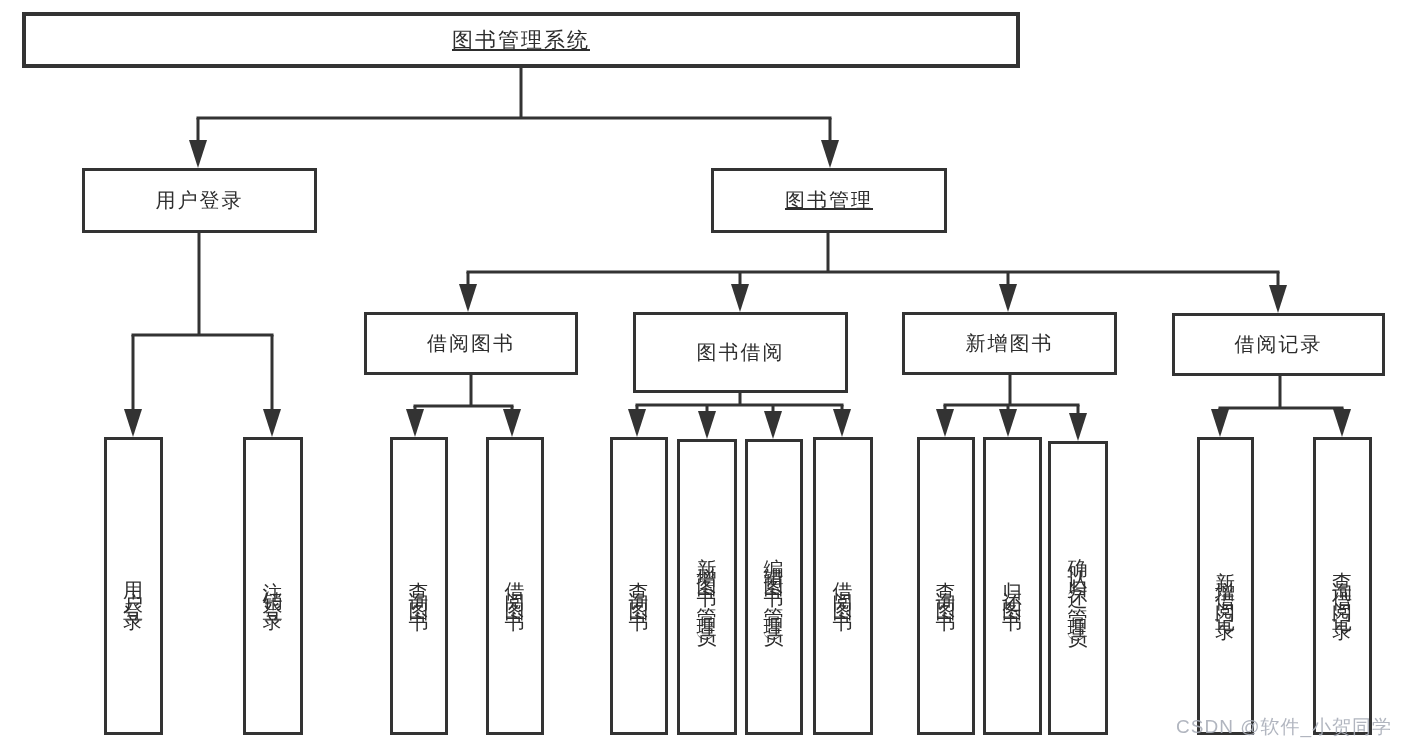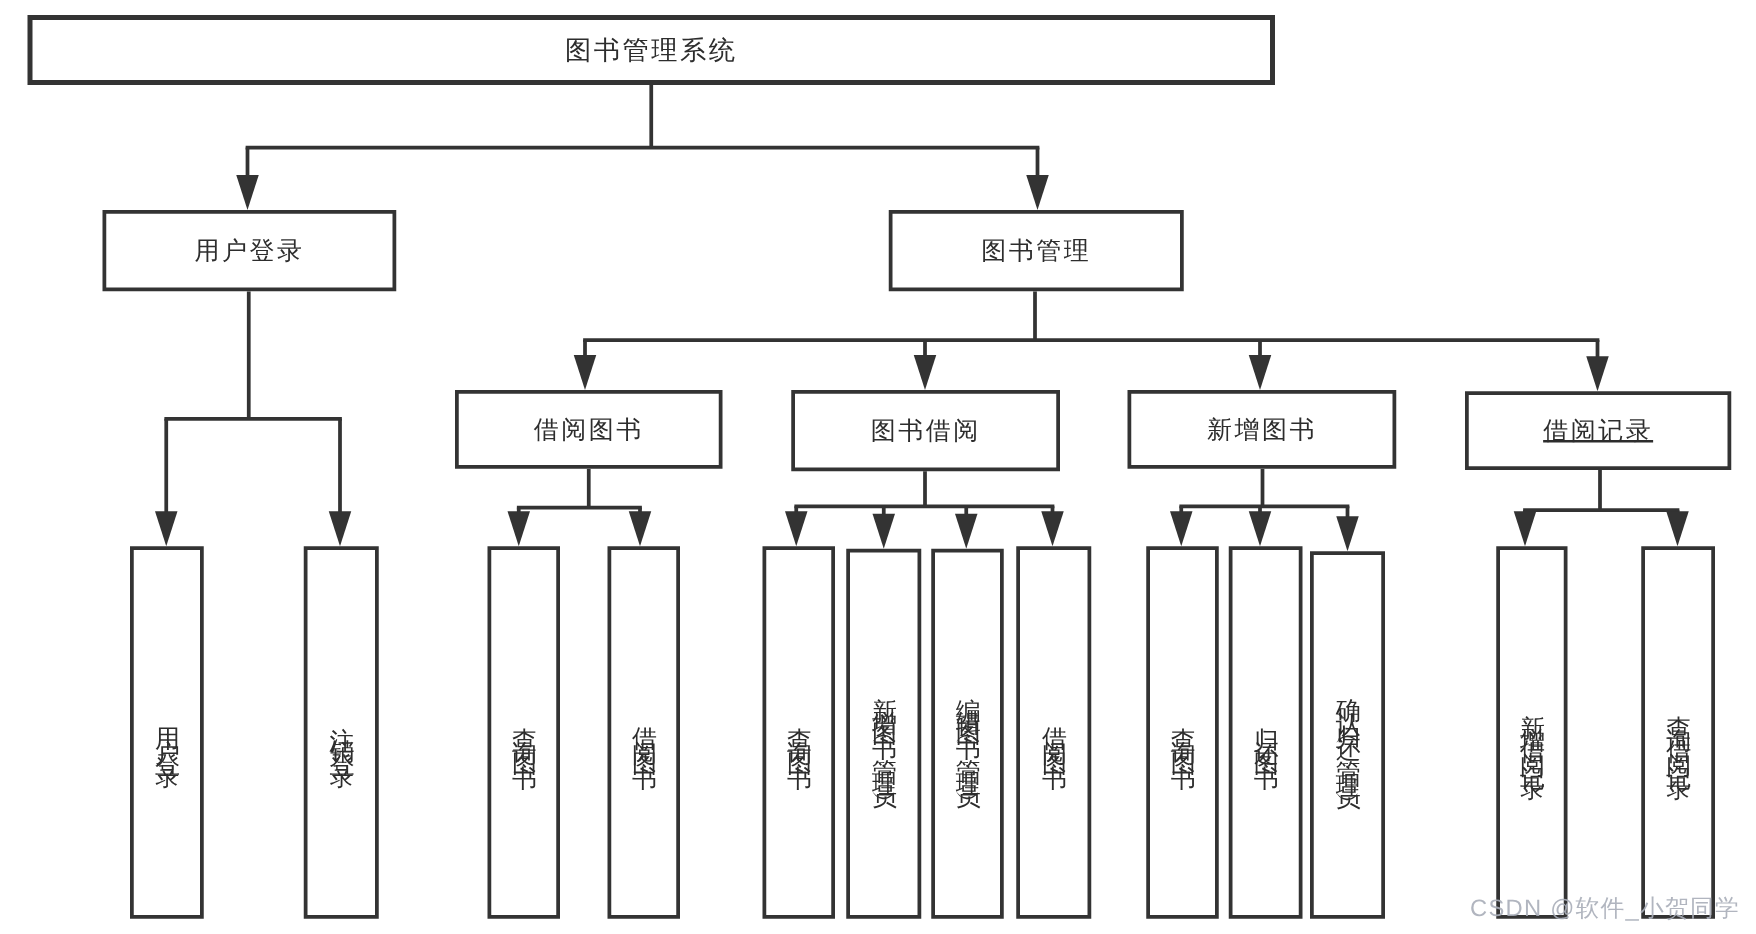--- a/index.html
+++ b/index.html
@@ -105,39 +105,39 @@
       <line x1="1078" y1="405" x2="1078" y2="421" stroke="#333333" stroke-width="3"></line>
       <polygon points="1078,441 1069,413 1087,413" fill="#333333"></polygon>
       <line x1="1280" y1="376" x2="1280" y2="408" stroke="#333333" stroke-width="3"></line>
       <line x1="1218.5" y1="408" x2="1343.5" y2="408" stroke="#333333" stroke-width="3"></line>
       <line x1="1220" y1="408" x2="1220" y2="417" stroke="#333333" stroke-width="3"></line>
       <polygon points="1220,437 1211,409 1229,409" fill="#333333"></polygon>
       <line x1="1342" y1="408" x2="1342" y2="417" stroke="#333333" stroke-width="3"></line>
       <polygon points="1342,437 1333,409 1351,409" fill="#333333"></polygon>
     </svg>
   <div id="boxes">
-      <div class="box root" style="left: 22px; top: 12px; width: 998px; height: 56px;">
+      <div class="box root" style="left: 22px; top: 12px; width: 998px; height: 56px; text-decoration: underline;">
         <span class="lbl">图书管理系统</span>
       </div>
       <div class="box" style="left: 82px; top: 168px; width: 235px; height: 65px;">
         <span class="lbl">用户登录</span>
       </div>
-      <div class="box" style="left: 711px; top: 168px; width: 236px; height: 65px;">
+      <div class="box" style="left: 711px; top: 168px; width: 236px; height: 65px; text-decoration: underline;">
         <span class="lbl">图书管理</span>
       </div>
       <div class="box" style="left: 364px; top: 312px; width: 214px; height: 63px;">
         <span class="lbl">借阅图书</span>
       </div>
-      <div class="box" style="left: 633px; top: 312px; width: 215px; height: 65px;">
+      <div class="box" style="left: 633px; top: 312px; width: 215px; height: 81px;">
         <span class="lbl">图书借阅</span>
       </div>
       <div class="box" style="left: 902px; top: 312px; width: 215px; height: 63px;">
         <span class="lbl">新增图书</span>
       </div>
-      <div class="box" style="left: 1172px; top: 313px; width: 213px; height: 63px; text-decoration: underline;">
+      <div class="box" style="left: 1172px; top: 313px; width: 213px; height: 63px;">
         <span class="lbl">借阅记录</span>
       </div>
       <div class="box leaf" style="left: 104px; top: 437px; width: 59px; height: 298px;">
         <span class="lbl">用户登录</span>
       </div>
       <div class="box leaf" style="left: 243px; top: 437px; width: 60px; height: 298px;">
         <span class="lbl">注销登录</span>
       </div>
       <div class="box leaf" style="left: 390px; top: 437px; width: 58px; height: 298px;">
         <span class="lbl">查询图书</span>

